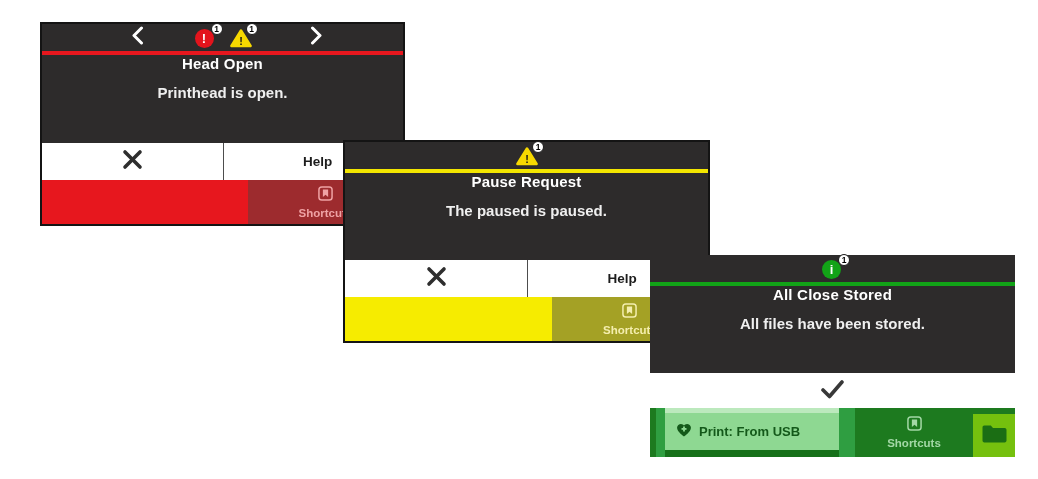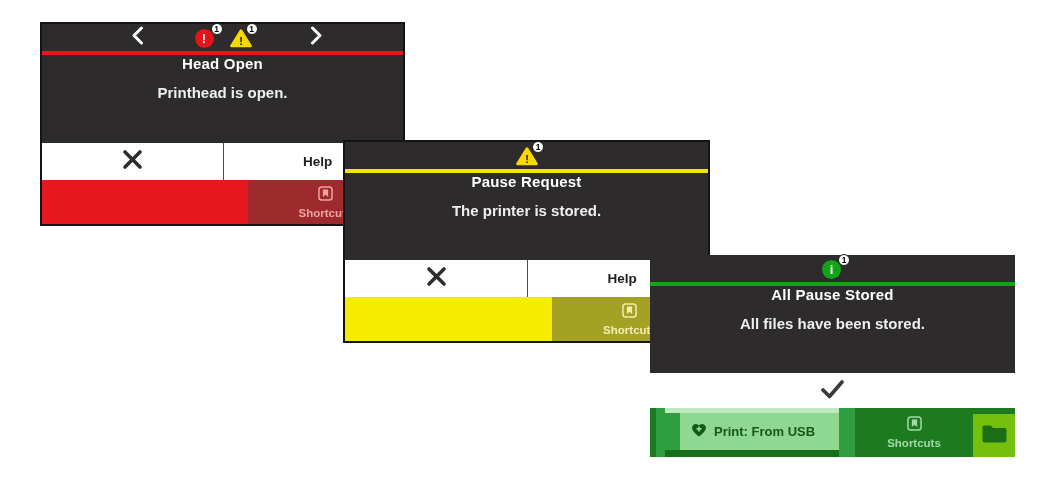--- a/index.html
+++ b/index.html
@@ -59,21 +59,21 @@
   .bar-seg .sc-label { font-size:11.5px; font-weight:bold; }
   .bar-seg.darkred { background:#9d2b2e; color:#efa2a4; }
   .bar-seg.olive   { background:#a4a125; color:#f4eeae; }
   .bar-seg.dgreen  { background:#1d7a1f; color:#a3d8a6; }
 
   
   .edge { width:6px; background:#1d7a1f; flex:0 0 auto; }
   .seg-print { width:199px; background:#2f9e41; display:flex; align-items:stretch; flex:0 0 auto; }
   .print-btn { margin-left:9px; width:174px; display:flex; flex-direction:column; cursor:pointer; }
   .print-top { height:5px; background:#bce9bd; }
-  .print-mid { flex:1; background:#8ed892; display:flex; align-items:center; padding-left:11px; gap:7px;margin-left:15px; }
+  .print-mid { flex:1; background:#8ed892; display:flex; align-items:center; padding-left:11px; gap:7px; }
   .print-mid .p-label { color:#14591a; font-size:13px; font-weight:bold; }
   .print-bot { height:7px; background:#16701a; }
   .seg-folder { width:42px; background:#75c00e; display:flex; flex-direction:column; align-items:center; flex:0 0 auto; cursor:pointer; }
   .folder-top { height:6px; width:100%; background:#1d7a1f; }
   .folder-body { flex:1; display:flex; align-items:center; justify-content:center; }
 </style>
 </head>
 <body>
 
 <div class="canvas">
@@ -146,21 +146,21 @@
             <path d="M13 3 L24.5 21.5 H1.5 Z" fill="#f7d900" stroke="#f7d900" stroke-width="3" stroke-linejoin="round"></path>
             <text x="13" y="20" text-anchor="middle" font-size="13" font-weight="bold" fill="#141414">!</text>
           </svg>
           <span class="badge">1</span>
         </div>
       </div>
     </div>
     <div class="accent yellow"></div>
     <div class="msg">
       <div class="title">Pause Request</div>
-      <div class="line">The printer is stored.</div>
+      <div class="line">The paused is paused.</div>
     </div>
     <div class="actions">
       <div class="cell close">
         <span>
           <svg width="21" height="21" viewBox="0 0 21 21">
               <line x1="3" y1="3" x2="18" y2="18" stroke="#2e2e2e" stroke-width="3.6" stroke-linecap="round"></line>
               <line x1="18" y1="3" x2="3" y2="18" stroke="#2e2e2e" stroke-width="3.6" stroke-linecap="round"></line>
             </svg>
         </span>
       </div>
@@ -184,21 +184,21 @@
     <div class="hdr">
       <div class="alerts">
         <div class="alert">
           <span class="info-circle">i</span>
           <span class="badge">1</span>
         </div>
       </div>
     </div>
     <div class="accent green"></div>
     <div class="msg">
-      <div class="title">All Pause Stored</div>
+      <div class="title">All Close Stored</div>
       <div class="line">All files have been stored.</div>
     </div>
     <div class="actions">
       <div class="cell full">
         <span>
           <svg width="25" height="20" viewBox="0 0 25 20">
               <polyline points="3,11 9.5,17.5 22,3" fill="none" stroke="#383838" stroke-width="3.6" stroke-linecap="round" stroke-linejoin="round"></polyline>
             </svg>
         </span>
       </div>

